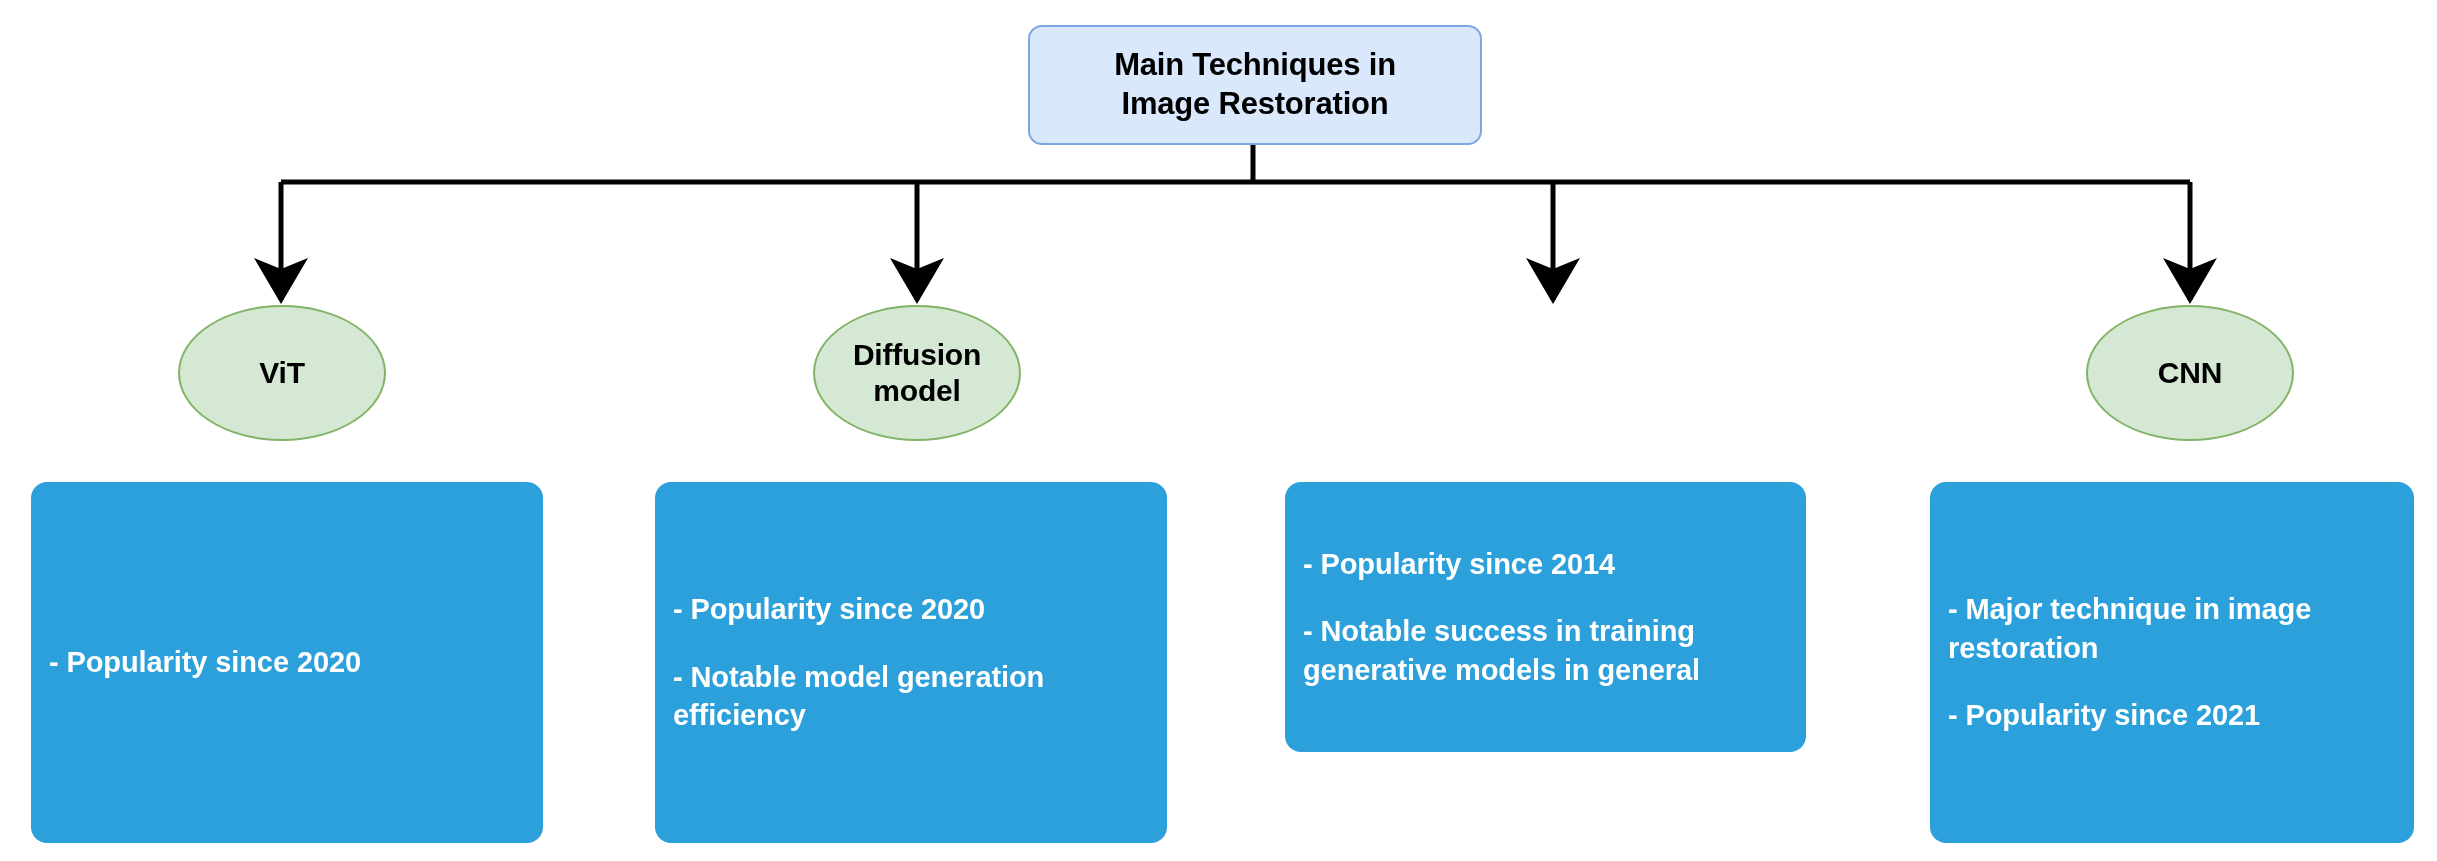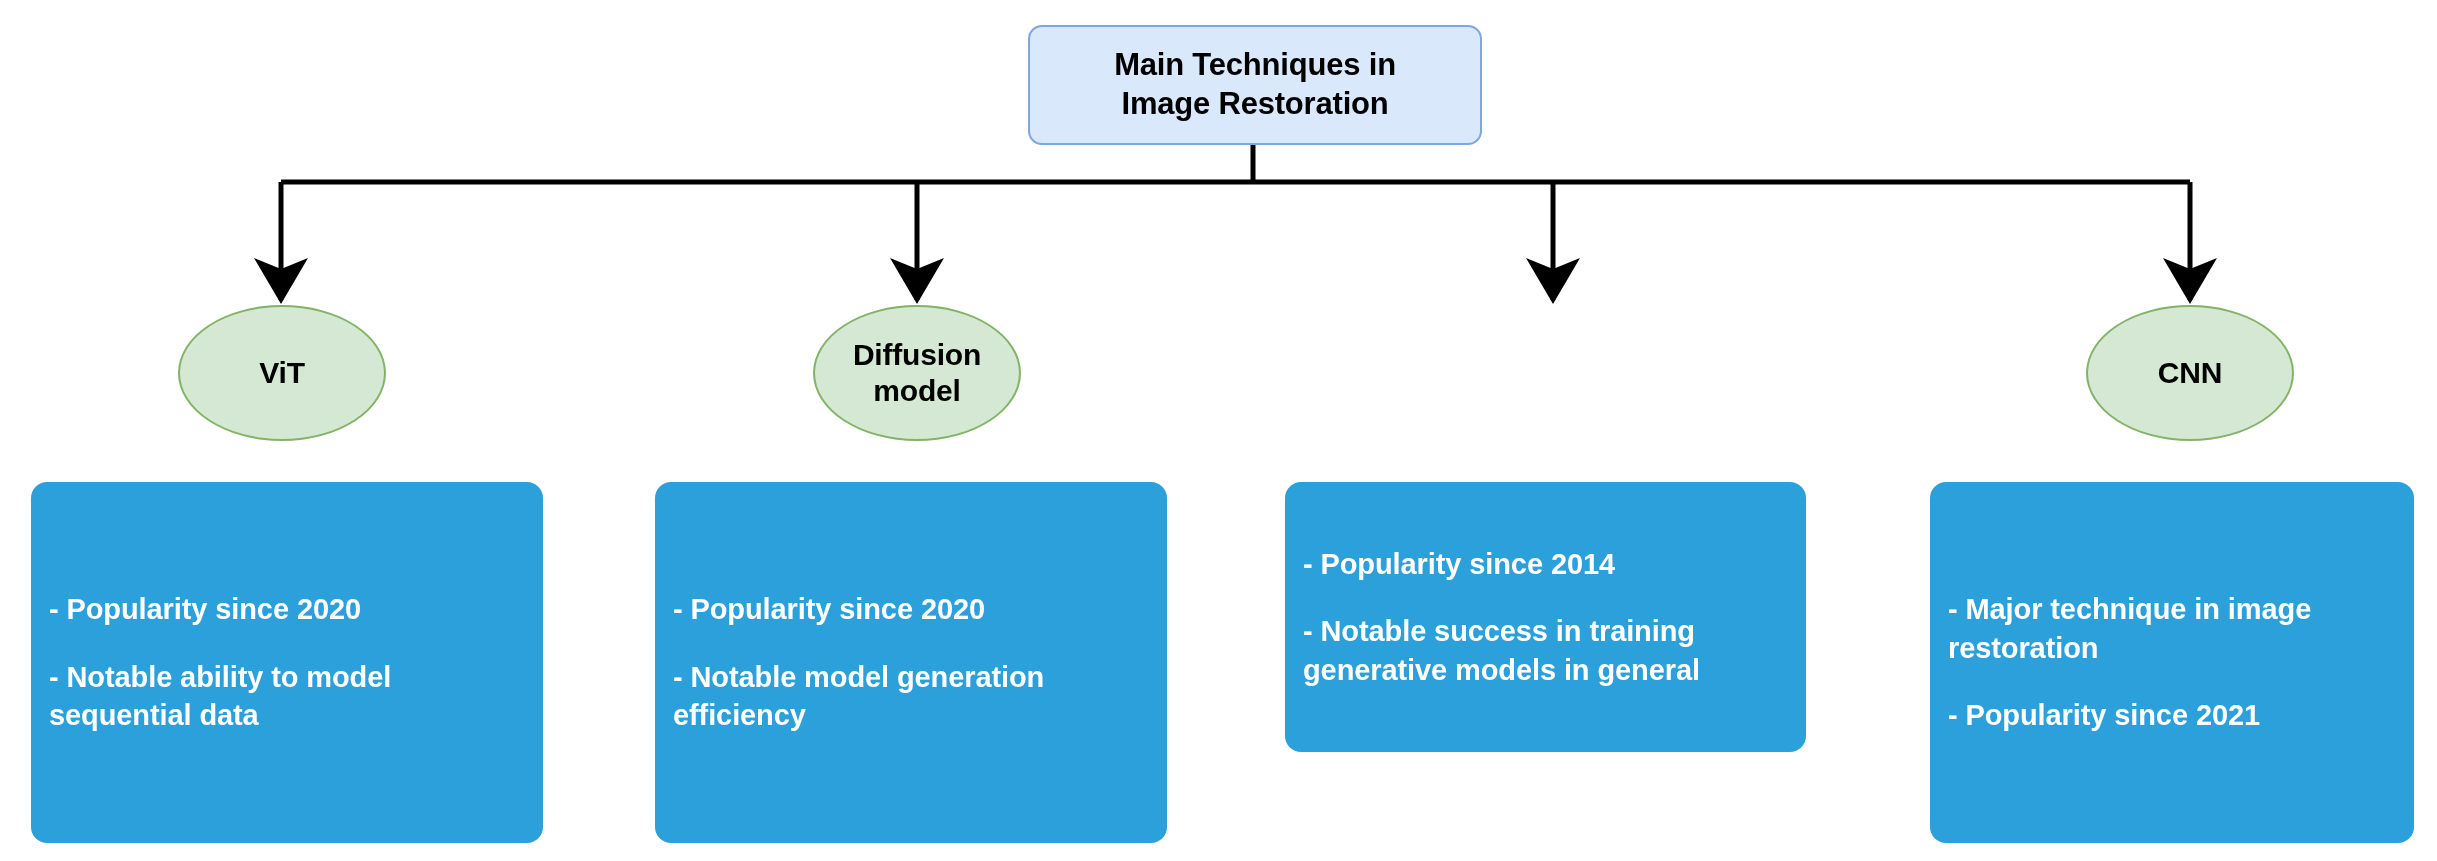--- a/index.html
+++ b/index.html
@@ -136,21 +136,20 @@
     <span class="ellipse-label">ViT</span>
   </div>
 
 
   <div class="ellipse-node" style="left:2086px; top:305px; width:208px; height:136px;">
     <span class="ellipse-label">CNN</span>
   </div>
 
   <div class="detail-box" style="left:31px; top:482px; width:512px; height:361px;">
     <p class="detail-line">- Popularity since 2020</p>
-    <p class="detail-line">- Notable ability to model sequential data</p>
   </div>
 
   <div class="detail-box" style="left:655px; top:482px; width:512px; height:361px;">
     <p class="detail-line">- Popularity since 2020</p>
     <p class="detail-line">- Notable model generation efficiency</p>
   </div>
 
   <div class="detail-box" style="left:1285px; top:482px; width:521px; height:270px;">
     <p class="detail-line">- Popularity since 2014</p>
     <p class="detail-line">- Notable success in training generative models in general</p>

